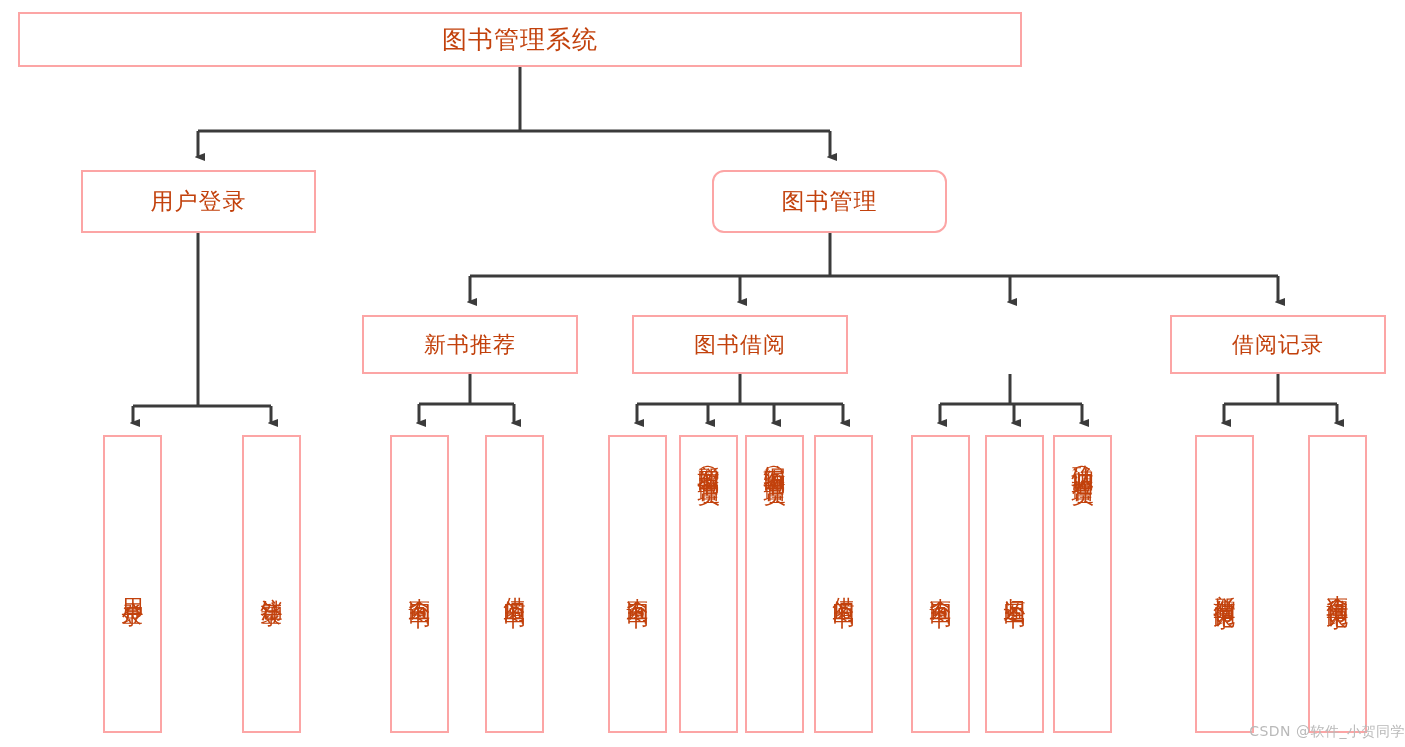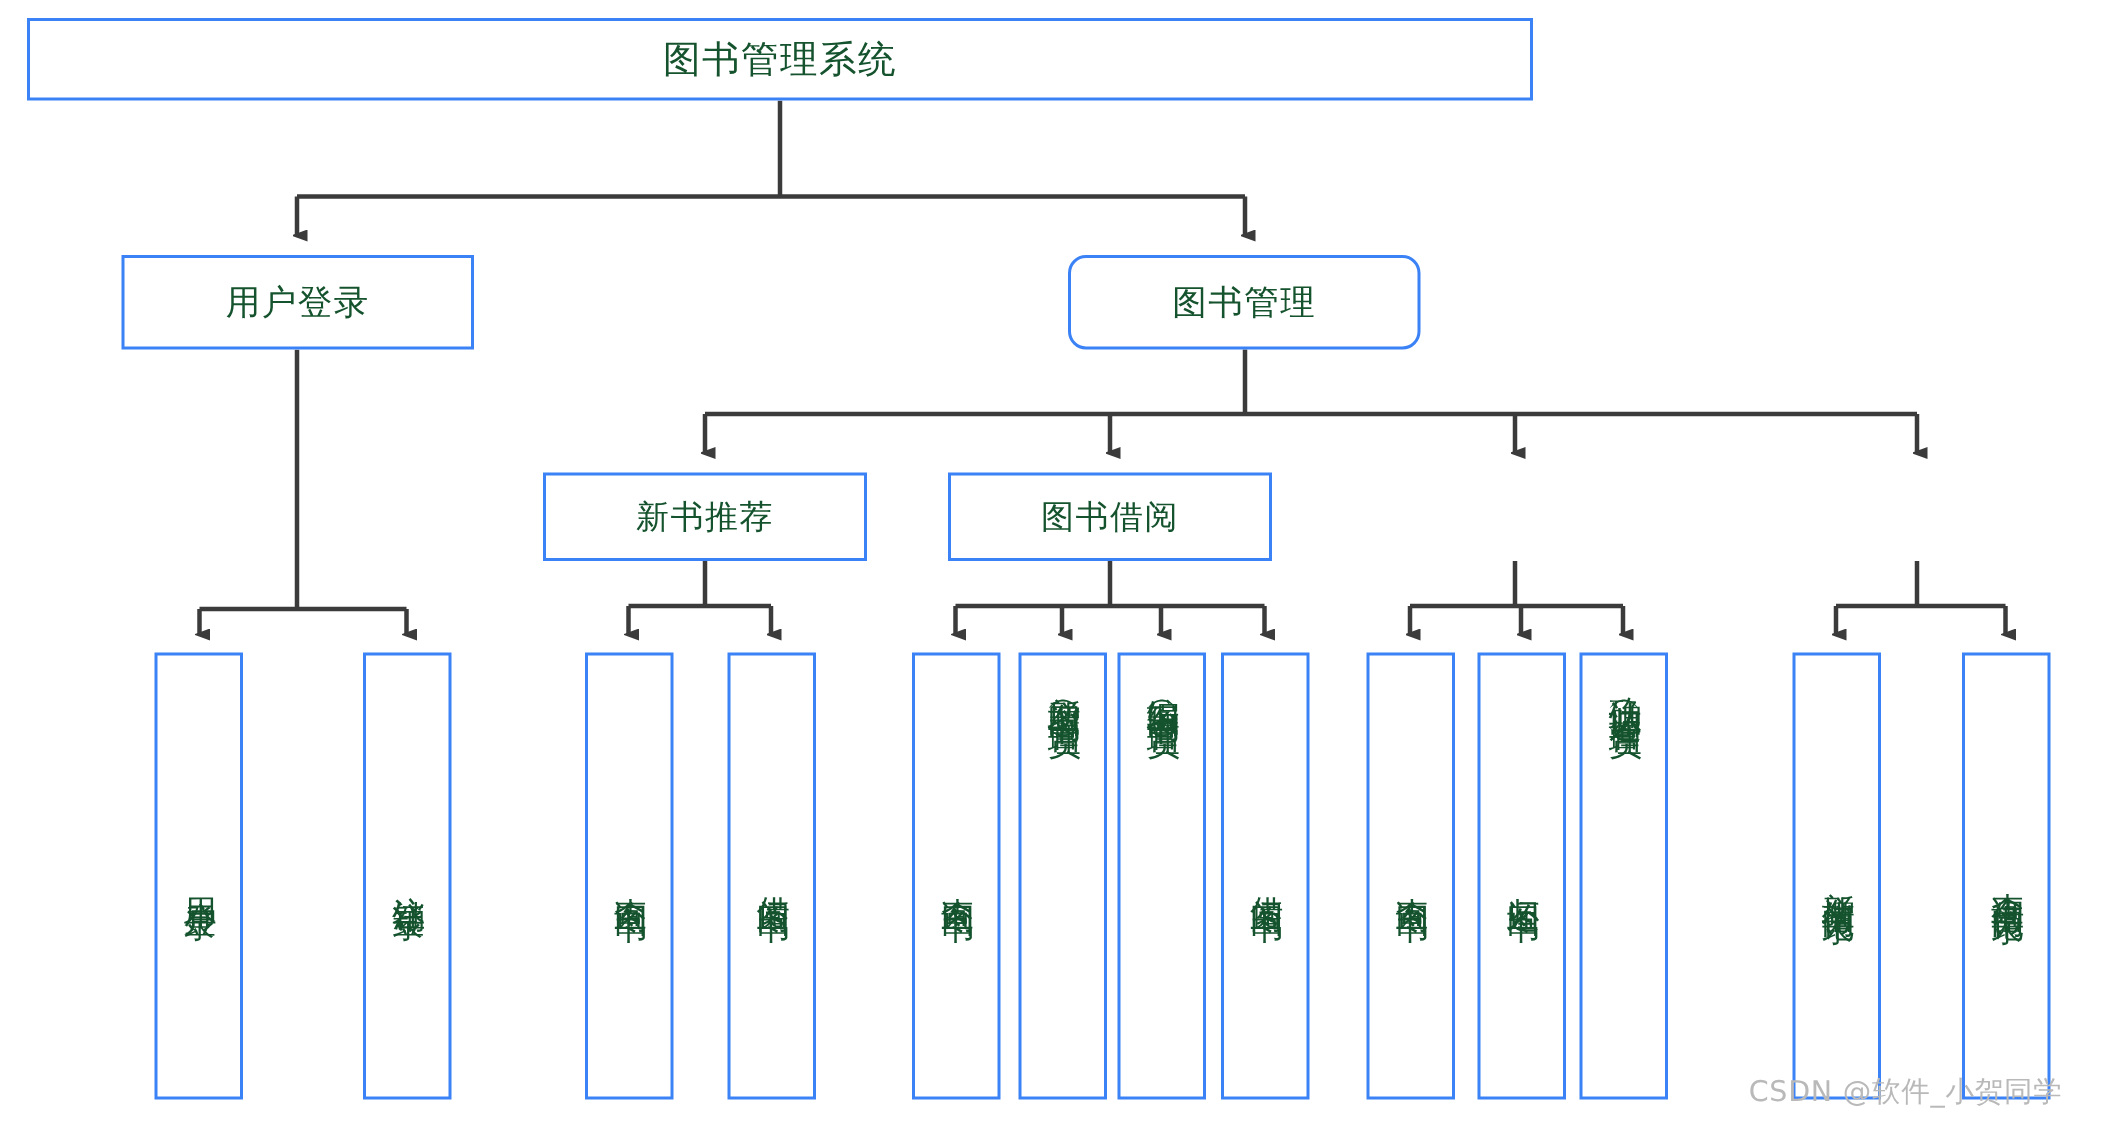--- a/index.html
+++ b/index.html
@@ -13,26 +13,26 @@
   #canvas {
     position: relative;
     width: 1405px;
     height: 747px;
     background: #ffffff;
     overflow: hidden;
   }
   .node {
     position: absolute;
     box-sizing: border-box;
-    border: 2px solid #3b82f6;
+    border: 2px solid #fca5a5;
     background: #ffffff;
     display: flex;
     align-items: center;
     justify-content: center;
-    color: #14532d;
+    color: #c2410c;
     text-align: center;
   }
   .node.root {
     font-size: 25px;
     letter-spacing: 1px;
   }
   .node.level2 {
     font-size: 23px;
     letter-spacing: 1px;
   }
@@ -66,23 +66,23 @@
   svg.edges {
     position: absolute;
     left: 0;
     top: 0;
     width: 1405px;
     height: 747px;
     pointer-events: none;
   }
   .watermark {
     position: absolute;
-    right: 30px;
+    right: 0;
     bottom: 6px;
-    font-size: 19px;
+    font-size: 14px;
     color: #b9b9b9;
     letter-spacing: 0.5px;
     white-space: nowrap;
   }
 </style>
 </head>
 <body>
 
 <div id="canvas">
 
@@ -149,20 +149,23 @@
   <div class="node level2" style="left:712px; top:170px; width:235px; height:63px;border-radius:12px;">
     <span>图书管理</span>
   </div>
 
   <div class="node level3" style="left:362px; top:315px; width:216px; height:59px;">
     <span>新书推荐</span>
   </div>
   <div class="node level3" style="left:632px; top:315px; width:216px; height:59px;">
     <span>图书借阅</span>
   </div>
+  <div class="node level3" style="left:1170px; top:315px; width:216px; height:59px;">
+    <span>借阅记录</span>
+  </div>
 
   <div class="node leaf" style="left:103px; top:435px; width:59px; height:298px;">
     <div class="leaf-inner">
       <span class="vtext">用户登录</span>
     </div>
   </div>
 
   <div class="node leaf" style="left:242px; top:435px; width:59px; height:298px;">
     <div class="leaf-inner">
       <span class="vtext">注销登录</span>

